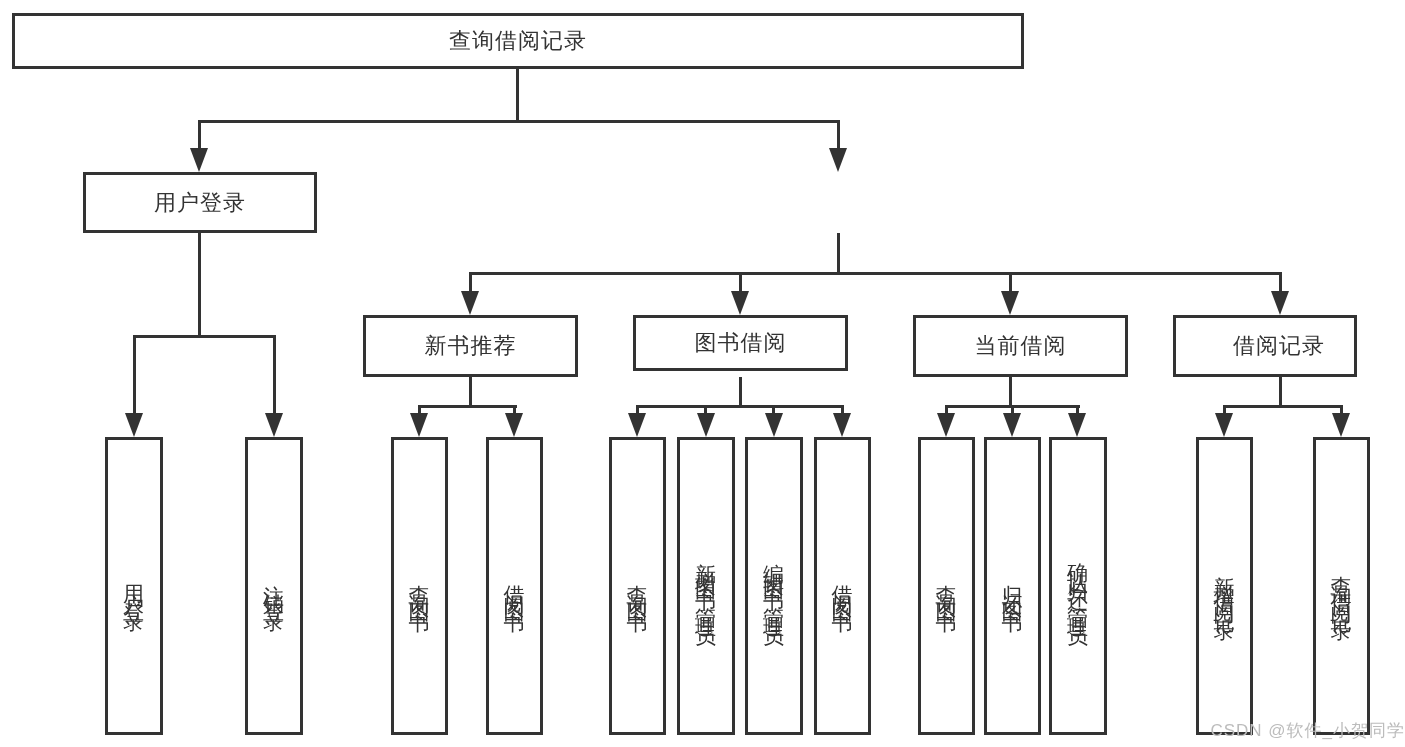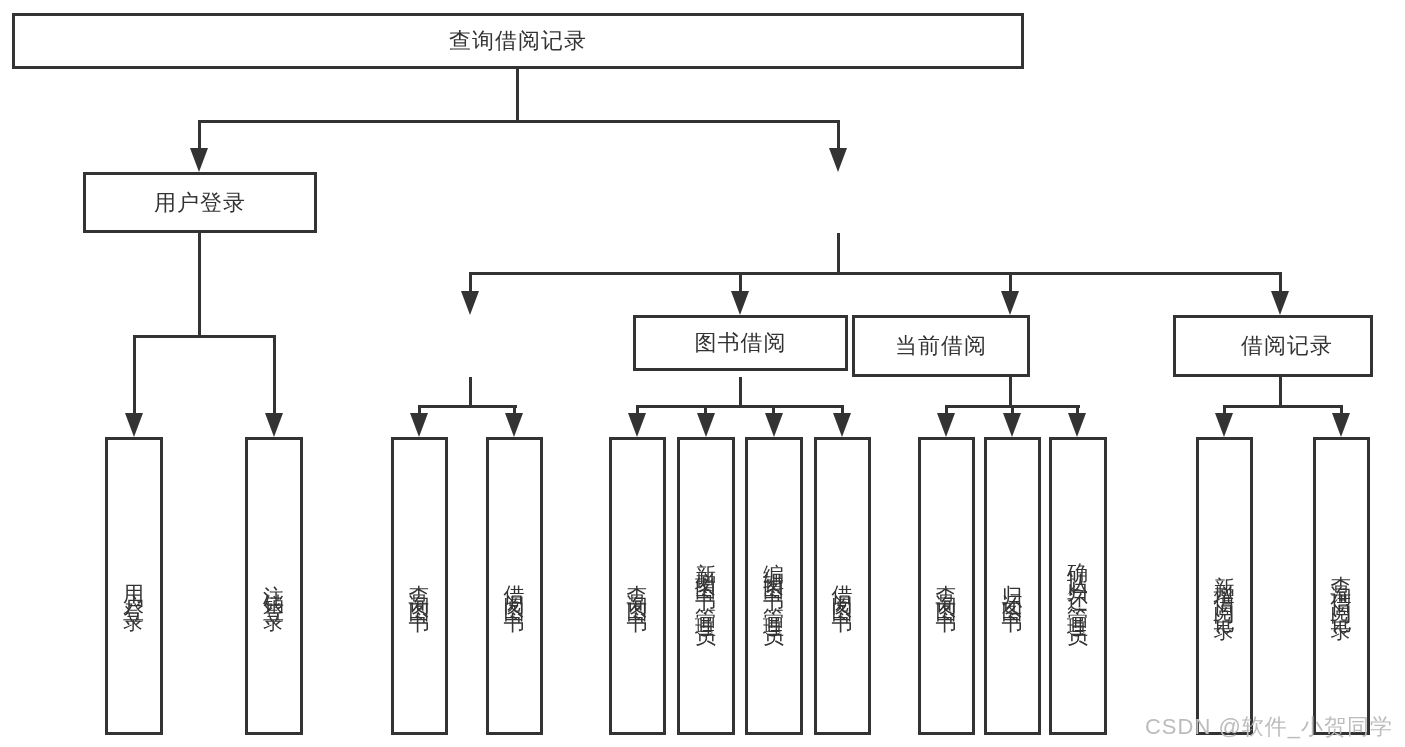--- a/index.html
+++ b/index.html
@@ -22,21 +22,21 @@
     white-space:nowrap;
   }
   .vline{position:absolute;width:3px;background:#333333;}
   .hline{position:absolute;height:3px;background:#333333;}
   .arrowhead{
     position:absolute;width:0;height:0;
     border-left:9px solid transparent;border-right:9px solid transparent;
     border-top:24px solid #333333;
   }
   .watermark{
-    position:absolute;right:12px;bottom:5px;font-size:22px;color:#bcbcbc;
+    position:absolute;right:0;bottom:5px;font-size:17px;color:#bcbcbc;
     letter-spacing:1px;z-index:5;white-space:nowrap;
   }
 </style>
 </head>
 <body>
 
 <div class="canvas">
 
   <div class="box" style="left:12px;top:13px;width:1012px;height:56px;">
     <span>查询借阅记录</span>
@@ -64,27 +64,30 @@
   <div class="hline" style="left:469px;top:272px;width:813px;"></div>
   <div class="vline" style="left:469px;top:272px;height:21px;"></div>
   <div class="arrowhead" style="left:461px;top:291px;"></div>
   <div class="vline" style="left:739px;top:272px;height:21px;"></div>
   <div class="arrowhead" style="left:731px;top:291px;"></div>
   <div class="vline" style="left:1009px;top:272px;height:21px;"></div>
   <div class="arrowhead" style="left:1001px;top:291px;"></div>
   <div class="vline" style="left:1279px;top:272px;height:21px;"></div>
   <div class="arrowhead" style="left:1271px;top:291px;"></div>
 
+  <div class="box" style="left:363px;top:315px;width:215px;height:62px;">
+    <span>新书推荐</span>
+  </div>
   <div class="box" style="left:633px;top:315px;width:215px;height:56px;">
     <span>图书借阅</span>
   </div>
-  <div class="box" style="left:852px;top:315px;width:178px;height:62px;text-align:right;">
+  <div class="box" style="left:913px;top:315px;width:215px;height:62px;text-align:right;">
     <span>当前借阅</span>
   </div>
-  <div class="box" style="left:1173px;top:315px;width:200px;height:62px;padding-left:28px;">
+  <div class="box" style="left:1173px;top:315px;width:184px;height:62px;padding-left:28px;">
     <span>借阅记录</span>
   </div>
 
   <div class="vline" style="left:469px;top:377px;height:28px;"></div>
   <div class="hline" style="left:418px;top:405px;width:99px;"></div>
   <div class="vline" style="left:418px;top:405px;height:10px;"></div>
   <div class="arrowhead" style="left:410px;top:413px;"></div>
   <div class="vline" style="left:513px;top:405px;height:10px;"></div>
   <div class="arrowhead" style="left:505px;top:413px;"></div>
 

